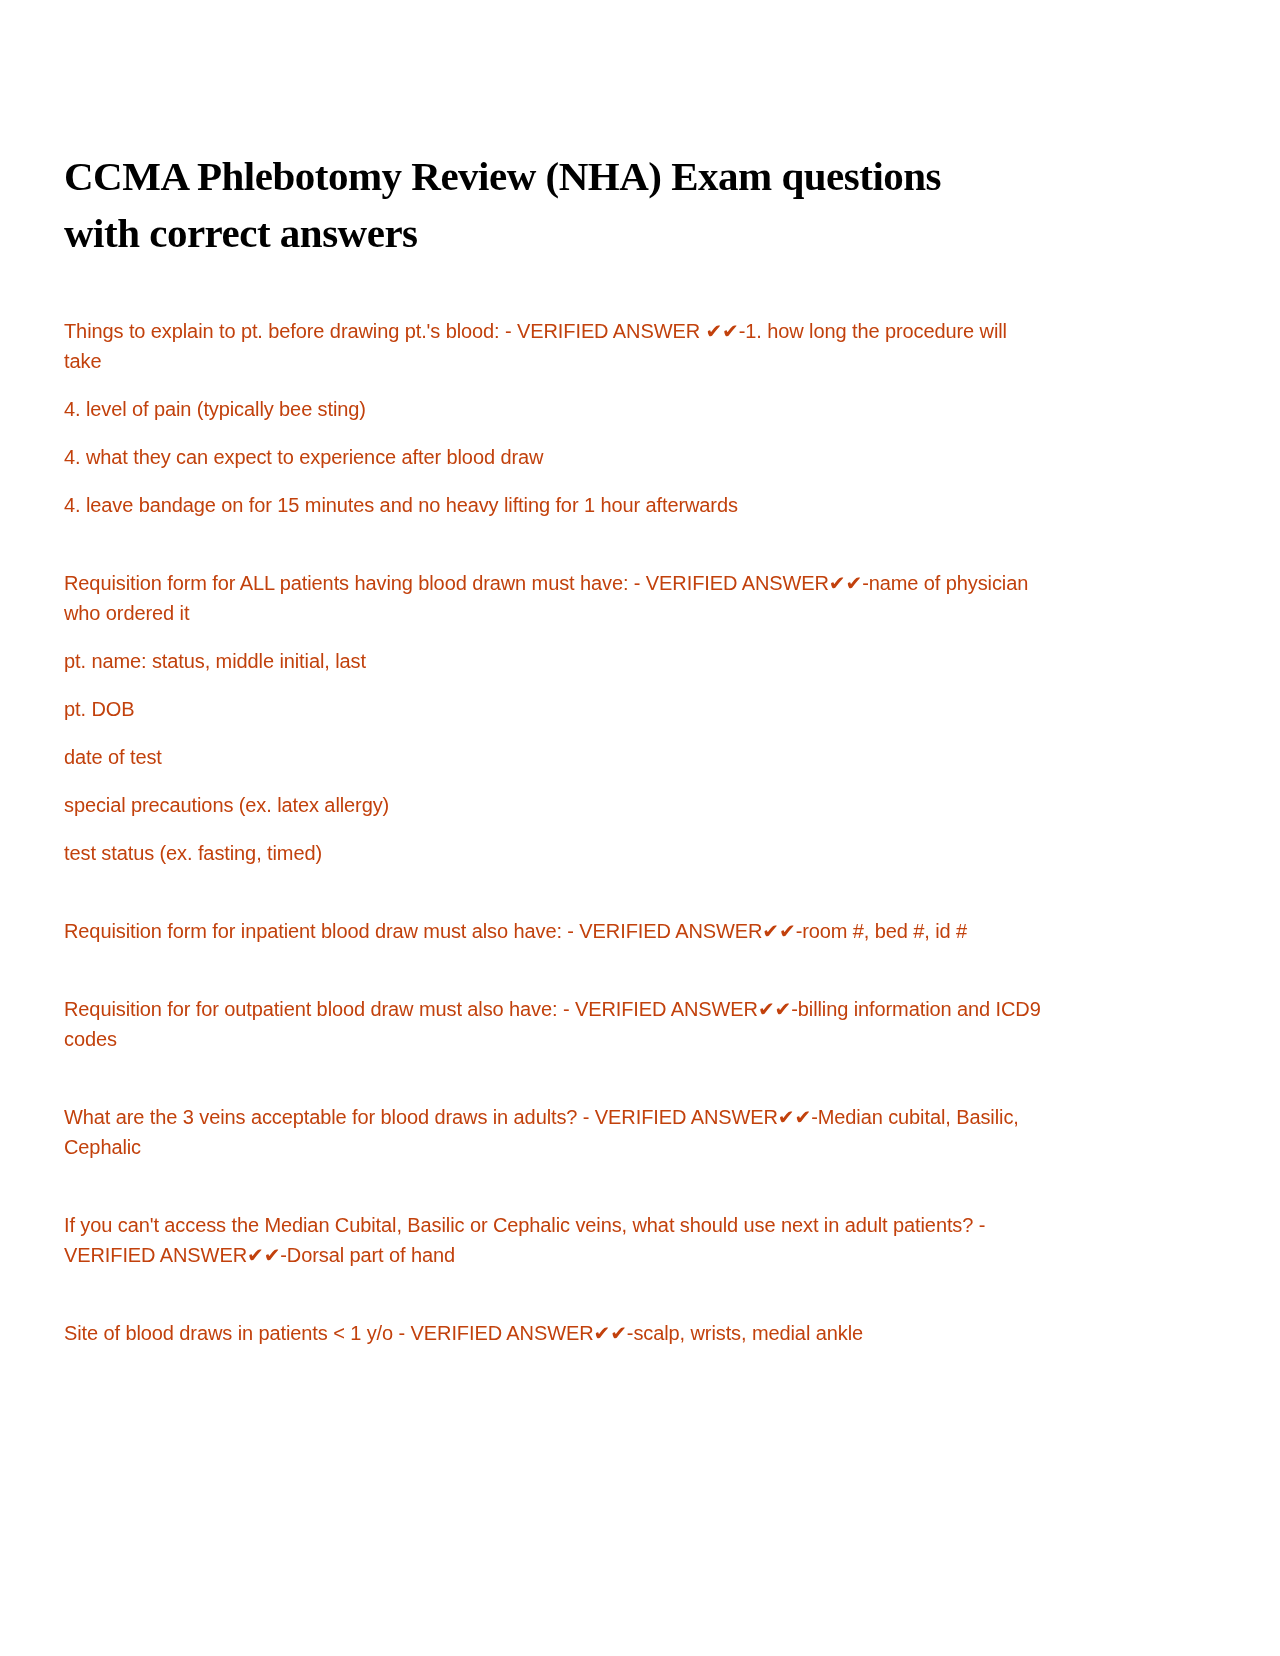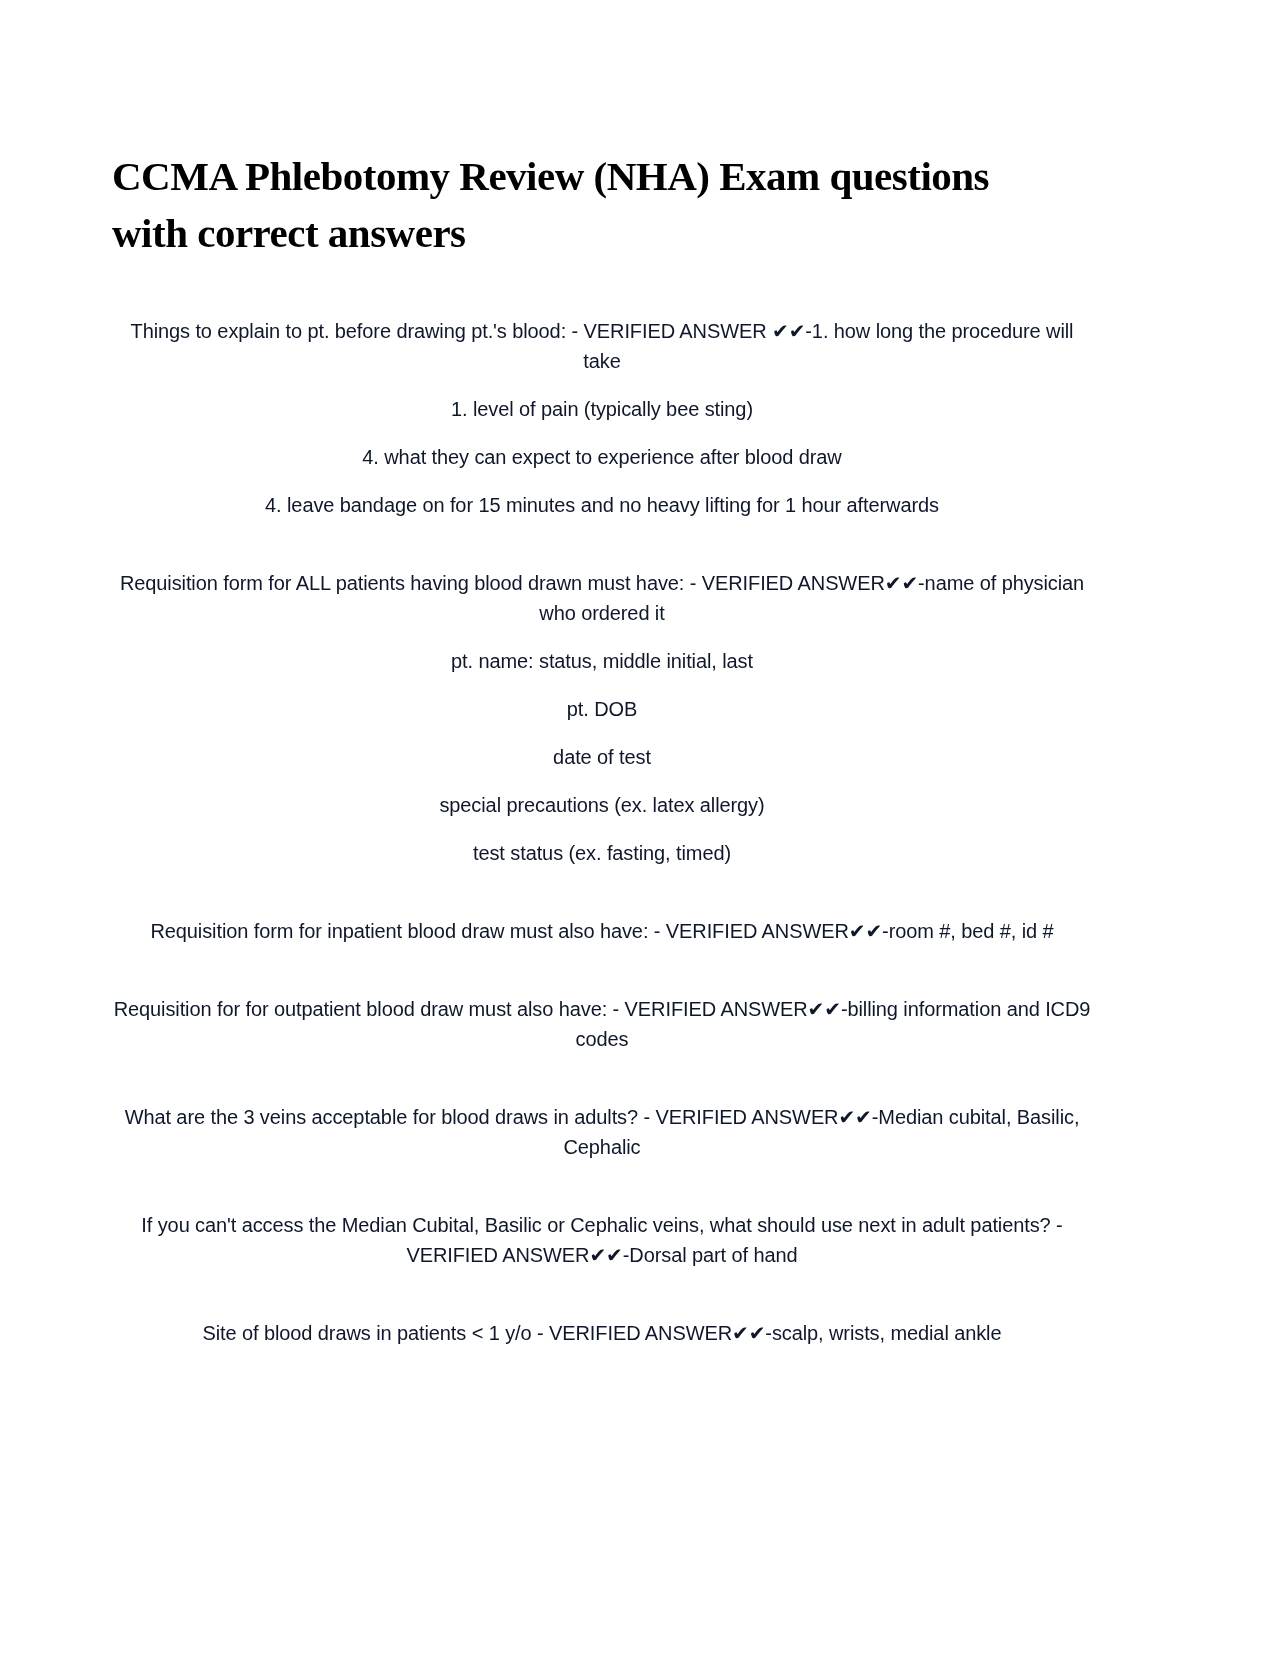--- a/index.html
+++ b/index.html
@@ -6,21 +6,21 @@
     margin: 0;
     padding: 0;
     background: #ffffff;
   }
   .page {
     position: relative;
     width: 1280px;
     height: 1656px;
     background: #ffffff;
     box-sizing: border-box;
-    padding: 148px 150px 0 112px;
+    padding: 148px 150px 0 64px;
     overflow: hidden;
   }
   h1.doc-title {
     margin: 0 0 54px 0;
     max-width: 900px;
     font-family: "Liberation Serif", "DejaVu Serif", serif;
     font-weight: bold;
     font-size: 41px;
     line-height: 57px;
     letter-spacing: -0.5px;
@@ -34,36 +34,35 @@
   }
   .qa-block + .qa-block {
     margin-top: 48px; 
   }
   p.qa-paragraph {
     margin: 0 0 18px 0;
     font-family: "Liberation Sans", "DejaVu Sans", sans-serif;
     font-size: 20px;
     line-height: 30px;
     letter-spacing: -0.1px;
-    color: #0f172a;
-    text-align: center;
+    color: #c2410c;
   }
 </style>
 </head>
 <body>
 
 <div class="page">
 
   <h1 class="doc-title">CCMA Phlebotomy Review (NHA) Exam questions with correct answers</h1>
 
   <div class="doc-body">
 
     <section class="qa-block">
       <p class="qa-paragraph">Things to explain to pt. before drawing pt.'s blood: - VERIFIED ANSWER ✔✔-1. how long the procedure will take</p>
-      <p class="qa-paragraph">1. level of pain (typically bee sting)</p>
+      <p class="qa-paragraph">4. level of pain (typically bee sting)</p>
       <p class="qa-paragraph">4. what they can expect to experience after blood draw</p>
       <p class="qa-paragraph">4. leave bandage on for 15 minutes and no heavy lifting for 1 hour afterwards</p>
     </section>
 
     <section class="qa-block">
       <p class="qa-paragraph">Requisition form for ALL patients having blood drawn must have: - VERIFIED ANSWER✔✔-name of physician who ordered it</p>
       <p class="qa-paragraph">pt. name: status, middle initial, last</p>
       <p class="qa-paragraph">pt. DOB</p>
       <p class="qa-paragraph">date of test</p>
       <p class="qa-paragraph">special precautions (ex. latex allergy)</p>

